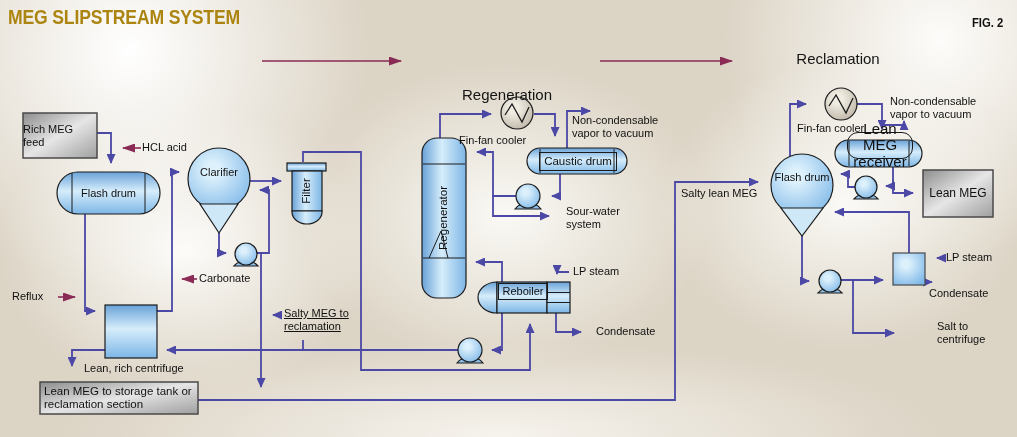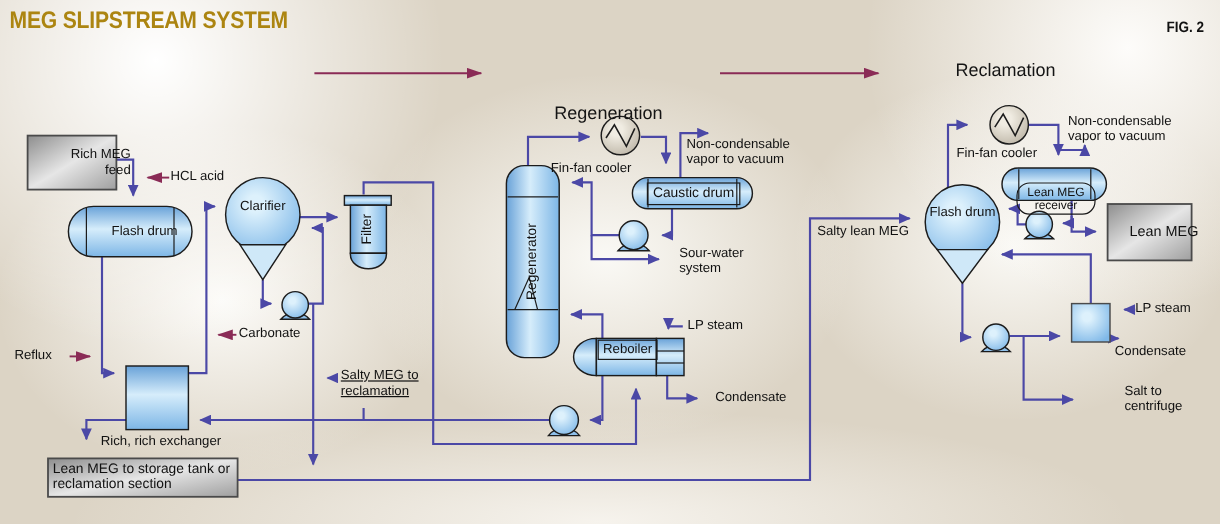--- a/index.html
+++ b/index.html
@@ -16,21 +16,21 @@
       radial-gradient(ellipse 520px 110px at 500px 435px,#f6f3ed 0%,rgba(246,243,237,0) 85%),
       linear-gradient(#dcd4c5,#dcd4c5);
   }
   svg.net{position:absolute;left:0;top:0;}
   .lbl{position:absolute;font-size:11px;line-height:1.15;color:#111;white-space:pre-line;}
   .ctr{text-align:center;}
   .nowrap{white-space:nowrap;}
   .title{font-size:20px;font-weight:bold;letter-spacing:-0.2px;transform:scaleX(0.88);transform-origin:left top;}
   .fig{font-size:12.5px;font-weight:bold;transform:scaleX(0.9);transform-origin:left top;}
   .hdr{font-size:15px;color:#141414;}
-  .inbox{display:flex;align-items:center;justify-content:center;text-align:right;padding-left:12px;}
+  .inbox{display:flex;align-items:center;justify-content:center;text-align:left;}
   .rot{transform:translate(-50%,-50%) rotate(-90deg);transform-origin:center;font-size:11.5px;}
   .boxed{border:1px solid #1a1a1a;display:flex;align-items:center;justify-content:center;text-align:center;}
 </style>
 </head>
 <body>
 
 <div id="stage">
 
   <svg class="net" width="1017" height="437" viewBox="0 0 1017 437">
     <defs>
@@ -168,36 +168,36 @@
   <div class="lbl hdr ctr" style="left:447px;top:50px;width:120px;margin-top:36px;">Regeneration</div>
   <div class="lbl hdr ctr" style="left:778px;top:50px;width:120px;">Reclamation</div>
 
   <div class="lbl inbox" style="left:23px;top:113px;width:74px;height:45px;">Rich MEG feed</div>
   <div class="lbl nowrap" style="left:142px;top:141px;">HCL acid</div>
   <div class="lbl inbox" style="left:57px;top:172px;width:103px;height:42px;">Flash drum</div>
   <div class="lbl ctr" style="left:184px;top:166px;width:70px;">Clarifier</div>
   <div class="lbl rot nowrap" style="left:307px;top:191px;">Filter</div>
   <div class="lbl nowrap" style="left:199px;top:272px;">Carbonate</div>
   <div class="lbl nowrap" style="left:12px;top:290px;">Reflux</div>
-  <div class="lbl nowrap" style="left:84px;top:362px;">Rich, rich exchanger</div>
+  <div class="lbl nowrap" style="left:84px;top:362px;">Lean, rich centrifuge</div>
   <div class="lbl" style="left:284px;top:307px;width:90px;text-decoration:underline;">Salty MEG to reclamation</div>
   <div class="lbl" style="left:44px;top:385px;width:150px;font-size:11.5px;">Lean MEG to storage tank or reclamation section</div>
 
   <div class="lbl rot nowrap" style="left:444px;top:218px;">Regenerator</div>
   <div class="lbl nowrap" style="left:459px;top:134px;">Fin-fan cooler</div>
   <div class="lbl" style="left:572px;top:114px;width:98px;">Non-condensable vapor to vacuum</div>
   <div class="lbl boxed" style="left:539px;top:152px;width:76px;height:17px;font-size:11.5px;">Caustic drum</div>
   <div class="lbl" style="left:566px;top:205px;width:75px;">Sour-water system</div>
   <div class="lbl boxed" style="left:498px;top:283px;width:48px;height:15px;font-size:11px;">Reboiler</div>
   <div class="lbl nowrap" style="left:573px;top:265px;">LP steam</div>
   <div class="lbl nowrap" style="left:596px;top:325px;">Condensate</div>
 
   <div class="lbl nowrap" style="left:681px;top:187px;">Salty lean MEG</div>
   <div class="lbl ctr" style="left:772px;top:171px;width:60px;">Flash drum</div>
   <div class="lbl nowrap" style="left:797px;top:122px;">Fin-fan cooler</div>
   <div class="lbl" style="left:890px;top:95px;width:98px;">Non-condensable vapor to vacuum</div>
-  <div class="lbl boxed" style="left:847px;top:152px;width:64px;height:25px;font-size:10px;line-height:1.1;border-radius:11px;">Lean MEG receiver</div>
+  <div class="lbl boxed" style="left:847px;top:132px;width:64px;height:25px;font-size:15px;line-height:1.1;border-radius:11px;">Lean MEG receiver</div>
   <div class="lbl inbox" style="left:923px;top:170px;width:70px;height:47px;font-size:12px;">Lean MEG</div>
   <div class="lbl nowrap" style="left:946px;top:251px;">LP steam</div>
   <div class="lbl nowrap" style="left:929px;top:287px;">Condensate</div>
   <div class="lbl" style="left:909px;top:320px;width:62px;margin-left:28px;">Salt to centrifuge</div>
 
 </div>
 
 </body></html>

